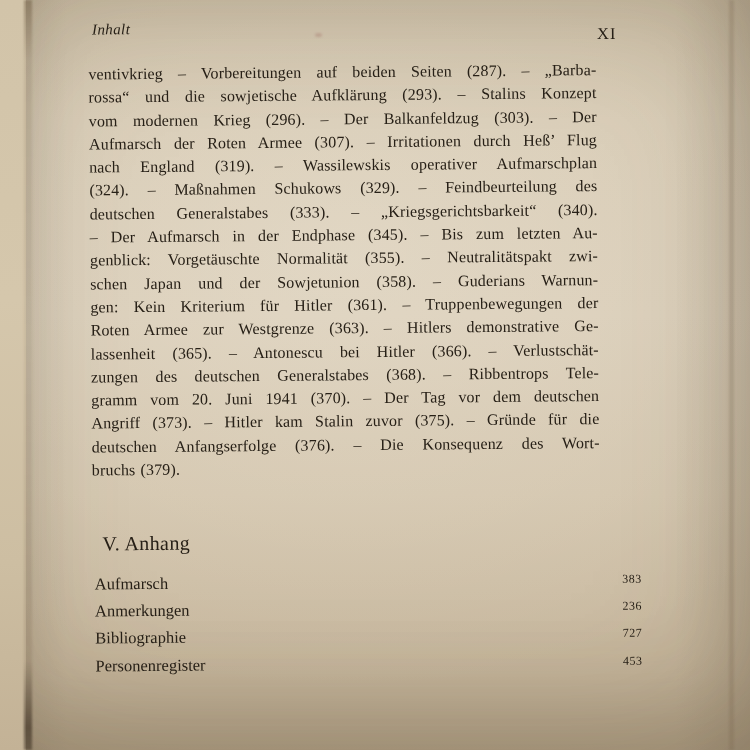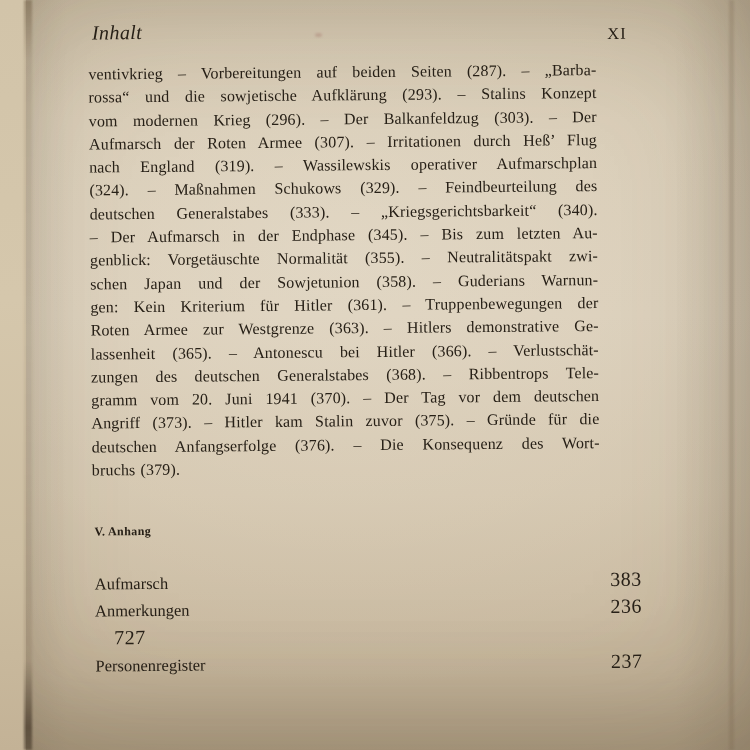--- a/index.html
+++ b/index.html
@@ -45,44 +45,44 @@
   }
 
   .content {
     position: absolute; inset: 0;
     transform: rotate(-0.5deg);
     transform-origin: 50% 50%;
     color: #272017;
   }
   .running-title {
     position: absolute; left: 95px; top: 19px;
-    font-style: italic; font-size: 20px; letter-spacing: 0.4px;
+    font-style: italic; font-size: 15px; letter-spacing: 0.4px;
   }
   .folio {
     position: absolute; left: 600px; top: 26px; width: 40px;
-    text-align: center; font-size: 16.5px; letter-spacing: 1px;
+    text-align: left; font-size: 16.5px; letter-spacing: 1px;
   }
   .toc-paragraph {
     position: absolute; left: 91px; top: 60px; width: 508px;
     font-size: 16px; line-height: 23.3px;
     letter-spacing: 0.15px; word-spacing: 1px;
   }
   .toc-line { text-align: justify; text-align-last: justify; white-space: normal; }
   .toc-line.last { text-align-last: left; }
 
   .section-heading {
-    position: absolute; left: 93px; top: 522px; margin: 0;
-    font-size: 12px; font-weight: 700; letter-spacing: 0.4px;
+    position: absolute; left: 93px; top: 522px; margin: 8px;
+    font-size: 20px; font-weight: 400; letter-spacing: 0.4px;
   }
   .appendix-list {
     position: absolute; left: 93px; top: 568px; width: 547px;
     font-size: 16.5px; line-height: 27.2px;
   }
   .appendix-row { display: flex; justify-content: space-between; }
-  .appendix-row .pg { font-size: 20px; letter-spacing: 0.5px; margin-left: 19px; }
+  .appendix-row .pg { font-size: 12px; letter-spacing: 0.5px; }
 </style>
 </head>
 <body>
 
 <div class="photo">
   <div class="page-surface"></div>
   <div class="left-edge"></div>
   <div class="left-crease"></div>
   <div class="right-crease"></div>
   <div class="speck"></div>
@@ -118,22 +118,23 @@
     <div class="appendix-list">
       <div class="appendix-row">
         <span class="lbl">Aufmarsch</span>
         <span class="pg">383</span>
       </div>
       <div class="appendix-row">
         <span class="lbl">Anmerkungen</span>
         <span class="pg">236</span>
       </div>
       <div class="appendix-row">
+        <span class="lbl">Bibliographie</span>
         <span class="pg">727</span>
       </div>
       <div class="appendix-row">
         <span class="lbl">Personenregister</span>
-        <span class="pg">237</span>
+        <span class="pg">453</span>
       </div>
     </div>
 
   </div>
 </div>
 
 </body></html>

